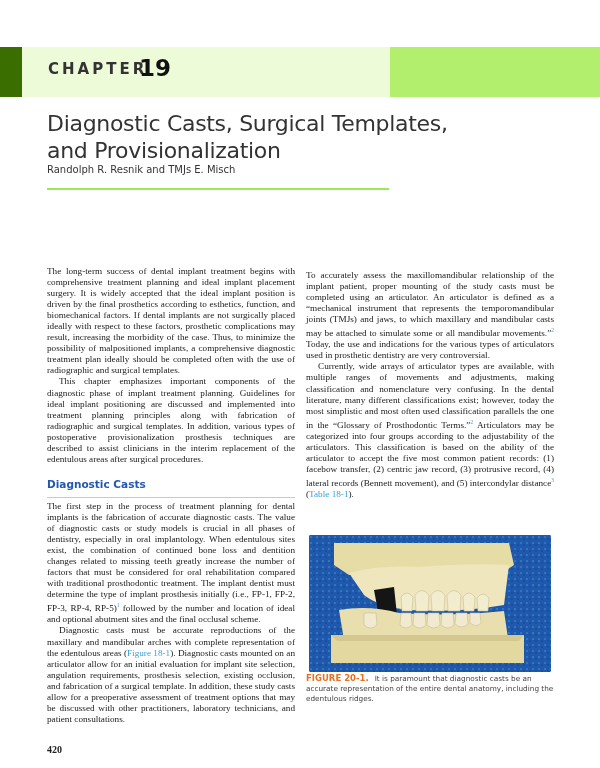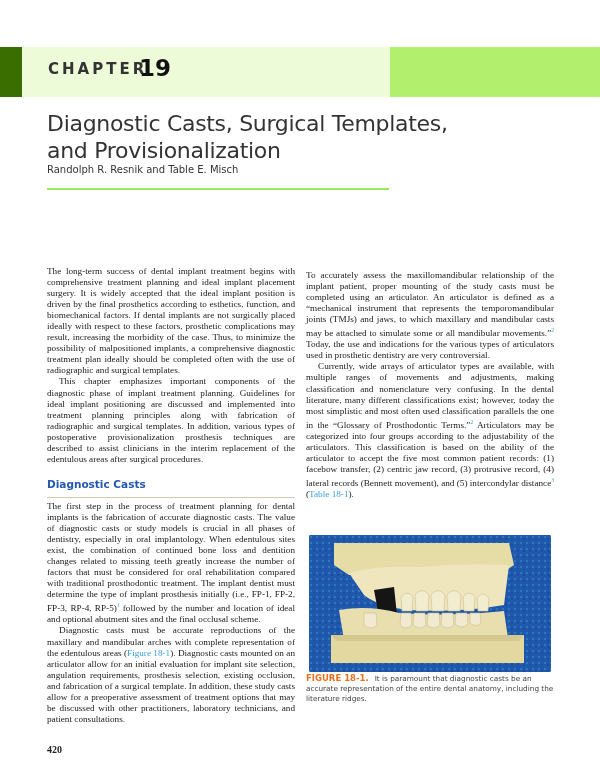--- a/index.html
+++ b/index.html
@@ -33,21 +33,21 @@
   <div class="banner-tab"></div>
   <div class="banner-right"></div>
   <span class="chapter-label">CHAPTER</span>
   <span class="chapter-num">19</span>
 </div>
 
 <h1 class="title">
   <span>Diagnostic Casts, Surgical Templates,</span><br>
   <span>and Provisionalization</span>
 </h1>
-<div class="authors">Randolph R. Resnik and Table E. Misch</div>
+<div class="authors">Randolph R. Resnik and TMJs E. Misch</div>
 <div class="title-rule"></div>
 
 <div class="col left-col">
   <p>The long-term success of dental implant treatment begins with comprehensive treatment planning and ideal implant placement surgery. It is widely accepted that the ideal implant position is driven by the final prosthetics according to esthetics, function, and biomechanical factors. If dental implants are not surgically placed ideally with respect to these factors, prosthetic complications may result, increasing the morbidity of the case. Thus, to minimize the possibility of malpositioned implants, a comprehensive diagnostic treatment plan ideally should be completed often with the use of radiographic and surgical templates.</p>
   <p class="indent">This chapter emphasizes important components of the diagnostic phase of implant treatment planning. Guidelines for ideal implant positioning are discussed and implemented into treatment planning principles along with fabrication of radiographic and surgical templates. In addition, various types of postoperative provisionalization prosthesis techniques are described to assist clinicians in the interim replacement of the edentulous areas after surgical procedures.</p>
   <div class="h-blue">Diagnostic Casts</div>
   <p><span>The first step in the process of treatment planning for dental implants is the fabrication of accurate diagnostic casts. The value of diagnostic casts or study models is crucial in all phases of dentistry, especially in oral implantology. When edentulous sites exist, the combination of continued bone loss and dentition changes related to missing teeth greatly increase the number of factors that must be considered for oral rehabilitation compared with traditional prosthodontic treatment. The implant dentist must determine the type of implant prosthesis initially (i.e., FP-1, FP-2, FP-3, RP-4, RP-5)</span><sup>1</sup><span> followed by the number and location of ideal and optional abutment sites and the final occlusal scheme.</span></p>
   <p class="indent"><span>Diagnostic casts must be accurate reproductions of the maxillary and mandibular arches with complete representation of the edentulous areas (</span><span class="ref">Figure 18-1</span><span>). Diagnostic casts mounted on an articulator allow for an initial evaluation for implant site selection, angulation requirements, prosthesis selection, existing occlusion, and fabrication of a surgical template. In addition, these study casts allow for a preoperative assessment of treatment options that may be discussed with other practitioners, laboratory technicians, and patient consultations.</span></p>
 </div>
 
@@ -92,16 +92,16 @@
       <path d="M161 78 h10 l1 10 q-5 5 -11 0 z"></path>
       <path d="M55 78 h12 l1 12 q-6 6 -13 0 z"></path>
     </g>
 
     <path d="M22 100 L215 100 L215 128 L22 128 Z" fill="#e3d8a0"></path>
     <path d="M22 100 L215 100 L210 106 L28 106 Z" fill="#d4c88f"></path>
   </svg>
 </div>
 
 <div class="caption">
-  <span class="caption-label">FIGURE 18-1.</span><span>It is paramount that diagnostic casts be an accurate representation of the entire dental anatomy, including the literature ridges.</span>
+  <span class="caption-label">FIGURE 20-1.</span><span>It is paramount that diagnostic casts be an accurate representation of the entire dental anatomy, including the edentulous ridges.</span>
 </div>
 
 <div class="page-num">420</div>
 
 </body></html>

